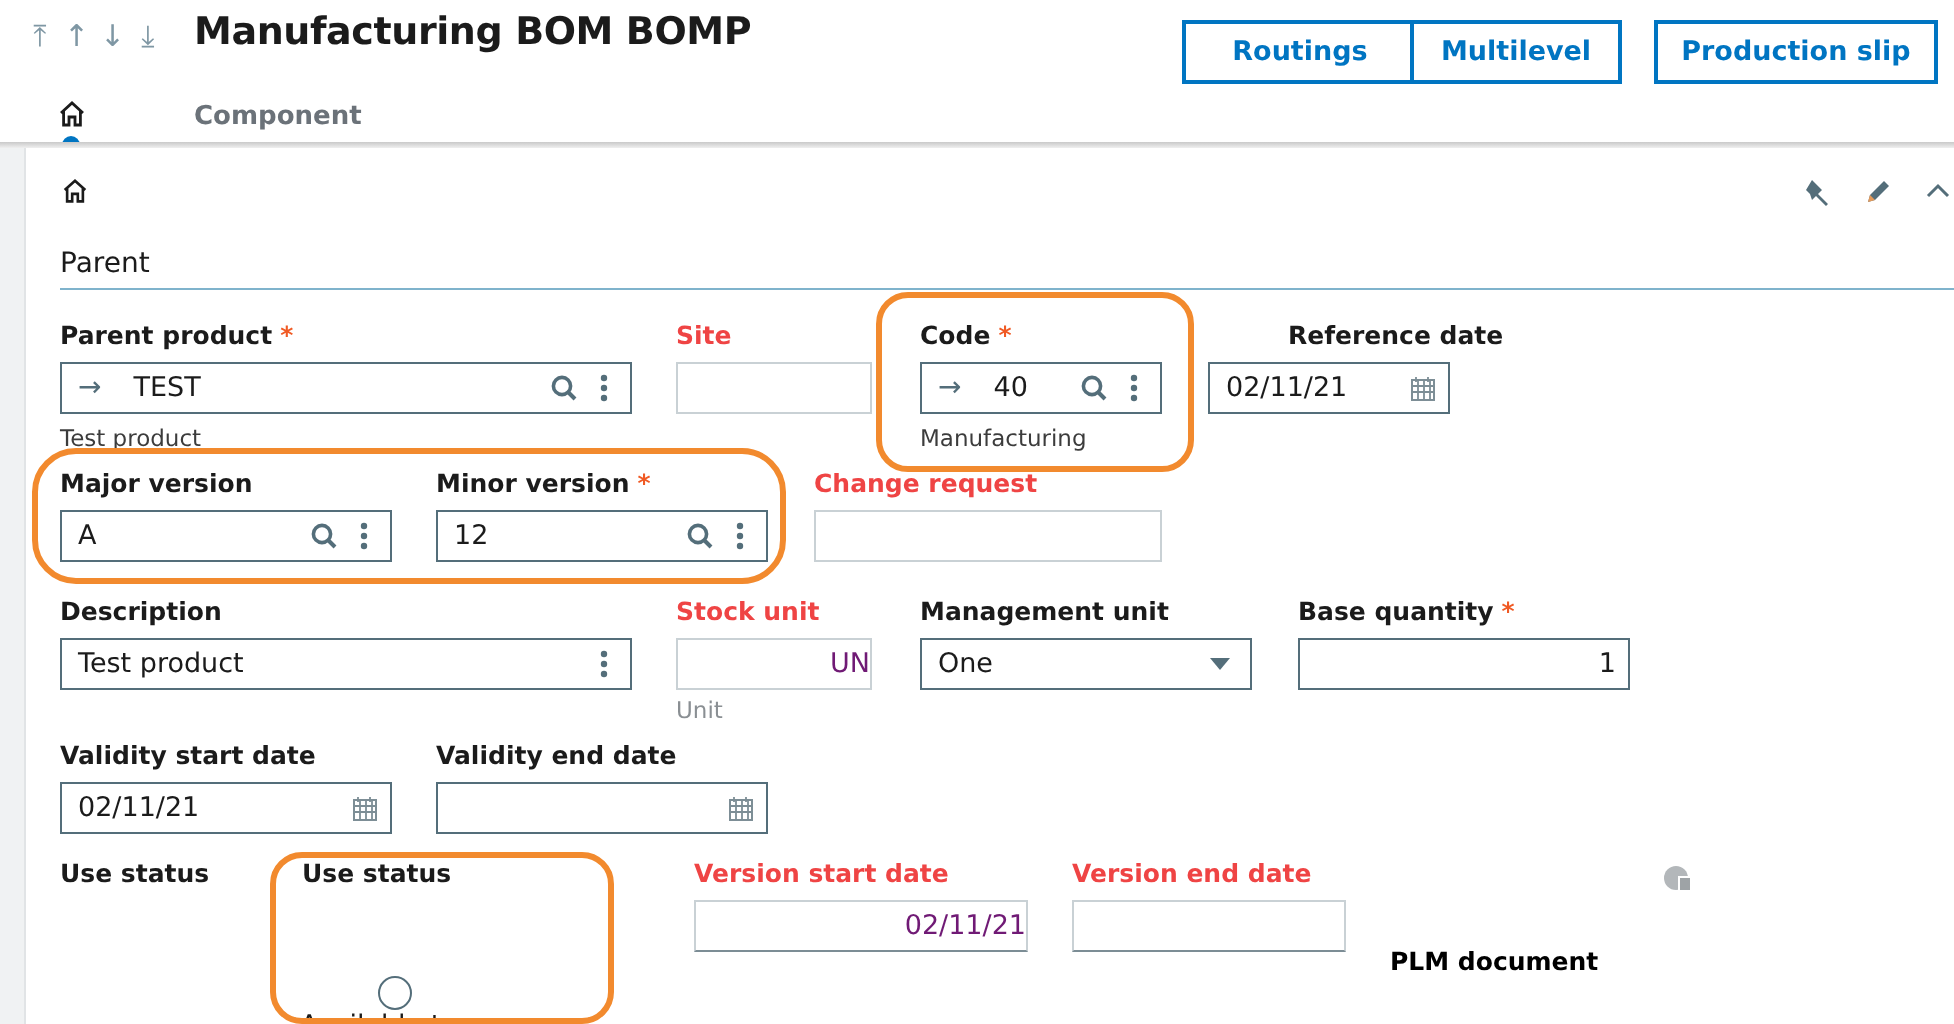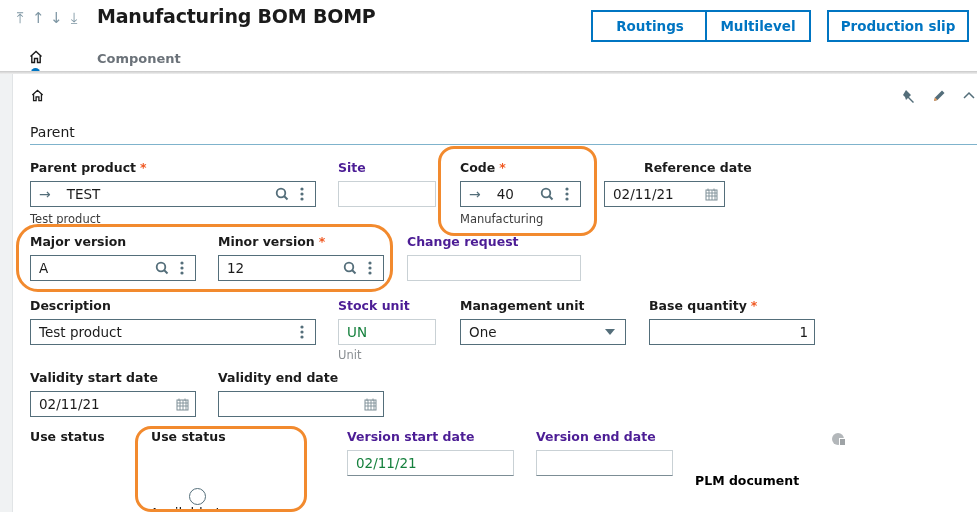--- a/index.html
+++ b/index.html
@@ -11,28 +11,28 @@
   .btn { position: absolute; top: 10px; height: 32px; border: 2px solid #0075c2; color: #0075c2; background: #fff; font-weight: bold; font-size: 13.5px; display: flex; align-items: center; justify-content: center; cursor: pointer; }
   .tabs { position: absolute; left: 0; top: 46px; height: 26px; width: 977px; }
   .tab-home { position: absolute; left: 28px; top: 3px; width: 16px; height: 16px; }
   .tab-dot { position: absolute; left: 31px; top: 22px; width: 9px; height: 9px; border-radius: 50%; background: #0075c2; }
   .tab-comp { position: absolute; left: 68px; top: 5px; font-size: 13px; font-weight: bold; color: #6b7279; margin-left: 29px; }
   .header-shadow { position: absolute; left: 0; top: 71px; width: 977px; height: 3px; background: linear-gradient(#c9c9c9, #efefef); }
   .leftbar { position: absolute; left: 0; top: 74px; width: 13px; height: 438px; background: #f0f2f3; border-right: 1px solid #e1e4e6; }
   .panel { position: absolute; left: 13px; top: 74px; width: 964px; height: 498px; background: #fff; }
   .abs { position: absolute; }
   .lbl { position: absolute; font-size: 12.5px; font-weight: bold; color: #1b1b1b; white-space: nowrap; }
-  .lbl.dis { color: #4c1d95; }
+  .lbl.dis { color: #ef4444; }
   .lbl.dis2 { color: #000000; margin-top: 44px; }
   .req { color: #f05a24; margin-left: 4px; }
   .field { position: absolute; height: 26px; border: 1px solid #546e7a; background: #fff; font-size: 13.5px; display: flex; align-items: center; padding-left: 8px; }
   .field.dis { border-color: #c9d1d5; }
   .field.disb { border-color: #c9d1d5; border-bottom: 1px solid #7c8d95; }
   .field .val { flex: 1; color: #1b1b1b; }
-  .field.dis .val, .field.disb .val { color: #15803d; }
+  .field.dis .val, .field.disb .val { color: #701a75; text-align: right; }
   .ico-search, .ico-more, .ico-cal, .ico-caret { width: 14px; height: 16px; display: inline-flex; align-items: center; justify-content: center; color: #546e7a; }
   .ico-more { margin: 0 6px 0 6px; }
   .ico-cal { margin-right: 6px; color: #7d8e96; }
   .ico-caret { margin-right: 8px; color: #546e7a; }
   .arrow { color: #546e7a; margin-right: 16px; font-size: 14px; }
   .hint { position: absolute; font-size: 11.5px; color: #3c3c3c; }
   .hint.dis { color: #8a8f93; }
   .section-title { position: absolute; left: 17px; top: 50px; font-size: 14px; color: #1b1b1b; }
   .section-line { position: absolute; left: 17px; top: 70px; width: 947px; height: 1px; background: #7fb3cc; }
   .hl { position: absolute; border: 3px solid #f28a2e; border-radius: 16px; pointer-events: none; }

